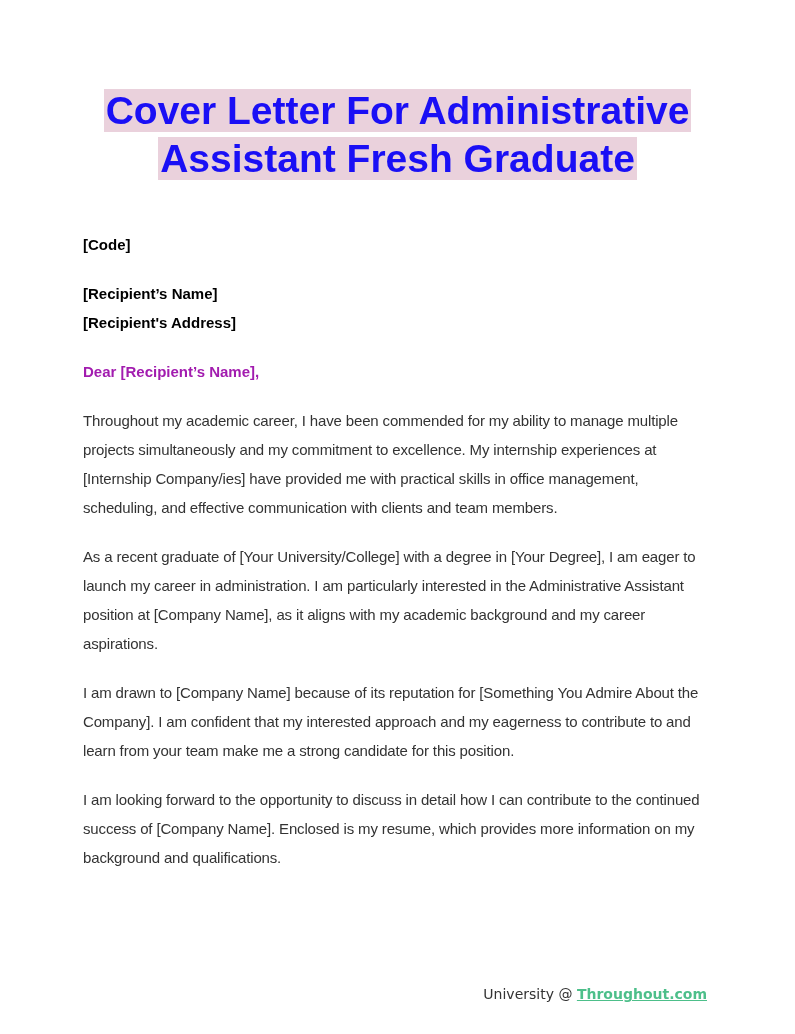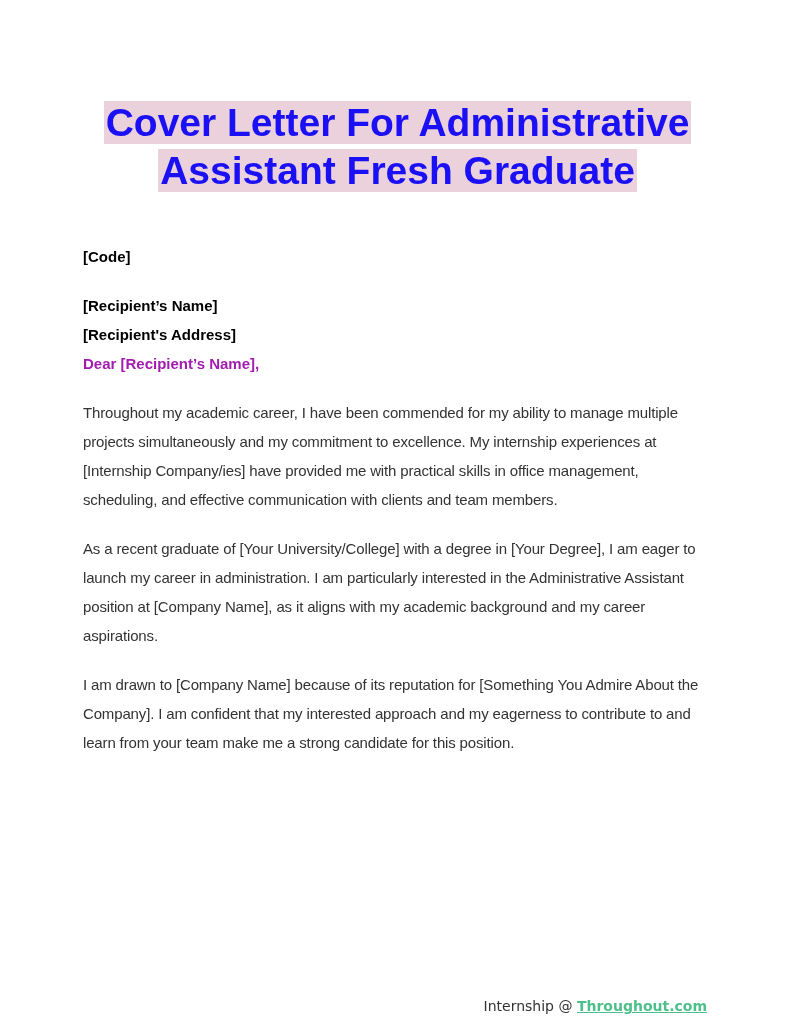--- a/index.html
+++ b/index.html
@@ -1,37 +1,37 @@
 <!DOCTYPE html>
 <html><head>
   <meta charset="utf-8">
   <style>
     html, body { margin: 0; padding: 0; background: #ffffff; }
     body { width: 795px; height: 1034px; position: relative; overflow: hidden; }
-    .page { position: absolute; left: 0; top: 16px; width: 795px; height: 836px; }
+    .page { position: absolute; left: 0; top: 4px; width: 795px; height: 836px; }
     .title {
       position: absolute; left: 0; right: 0; top: 83px;
       text-align: center;
       font-family: "Liberation Sans", sans-serif;
       font-weight: bold; font-size: 39px; line-height: 48px;
       color: #1a0ff5;
     }
     .title span {
       background: #ead1dc;
       box-decoration-break: clone; -webkit-box-decoration-break: clone;
       padding: 0 2px;
     }
     .body {
       position: absolute; left: 83px; top: 226px; width: 630px;
       font-family: "Liberation Sans", sans-serif;
       font-size: 15px; color: #222222;
     }
     .line-bold { font-weight: bold; color: #000; line-height: 29px; margin: 0; }
     .date { margin-bottom: 20px; }
-    .address { }
+    .address { margin-bottom: 20px; }
     .salutation { font-weight: bold; color: #a21caf; line-height: 29px; margin: 0 0 20px 0; }
     .para { margin: 0 0 20px 0; line-height: 29px; color: #333333; letter-spacing: -0.15px; }
     .footer {
       position: absolute; right: 88px; top: 982px;
       font-family: "DejaVu Sans", sans-serif; font-size: 14px; color: #333;
     }
     .footer a { color: #4dbf8a; font-weight: bold; text-decoration: underline; }
   </style>
 </head>
 <body>
@@ -48,18 +48,19 @@
     <div class="address">
       <p class="line-bold">[Recipient’s Name]</p>
       <p class="line-bold">[Recipient's Address]</p>
     </div>
 
     <p class="salutation">Dear [Recipient’s Name],</p>
 
     <p class="para">Throughout my academic career, I have been commended for my ability to manage multiple projects simultaneously and my commitment to excellence. My internship experiences at [Internship Company/ies] have provided me with practical skills in office management, scheduling, and effective communication with clients and team members.</p>
     <p class="para">As a recent graduate of [Your University/College] with a degree in [Your Degree], I am eager to launch my career in administration. I am particularly interested in the Administrative Assistant position at [Company Name], as it aligns with my academic background and my career aspirations.</p>
     <p class="para">I am drawn to [Company Name] because of its reputation for [Something You Admire About the Company]. I am confident that my interested approach and my eagerness to contribute to and learn from your team make me a strong candidate for this position.</p>
+    <p class="para">I am looking forward to the opportunity to discuss in detail how I can contribute to the continued success of [Company Name]. Enclosed is my resume, which provides more information on my background and qualifications.</p>
   </div>
 
   <div class="footer">
-    <span>Internship @ </span><a>Throughout.com</a>
+    <span>University @ </span><a>Throughout.com</a>
   </div>
 </div>
 
 </body></html>

